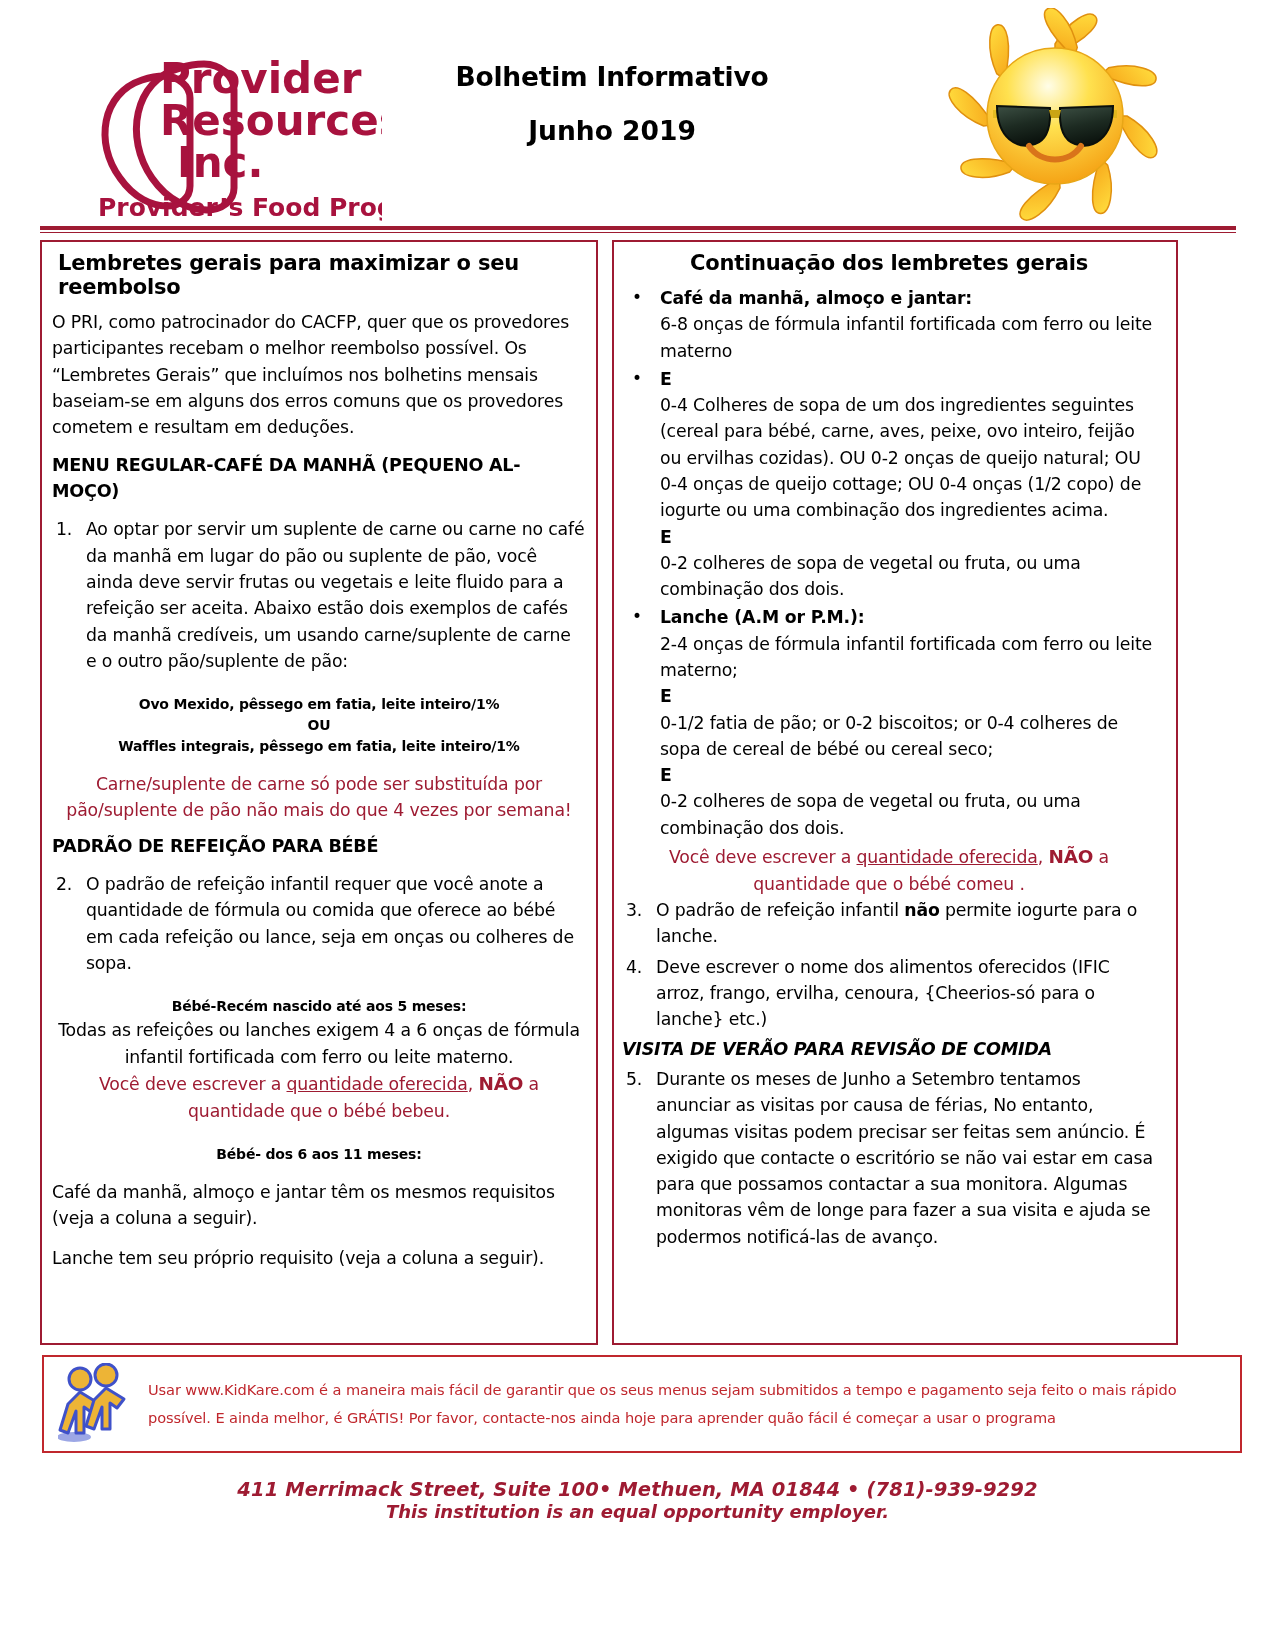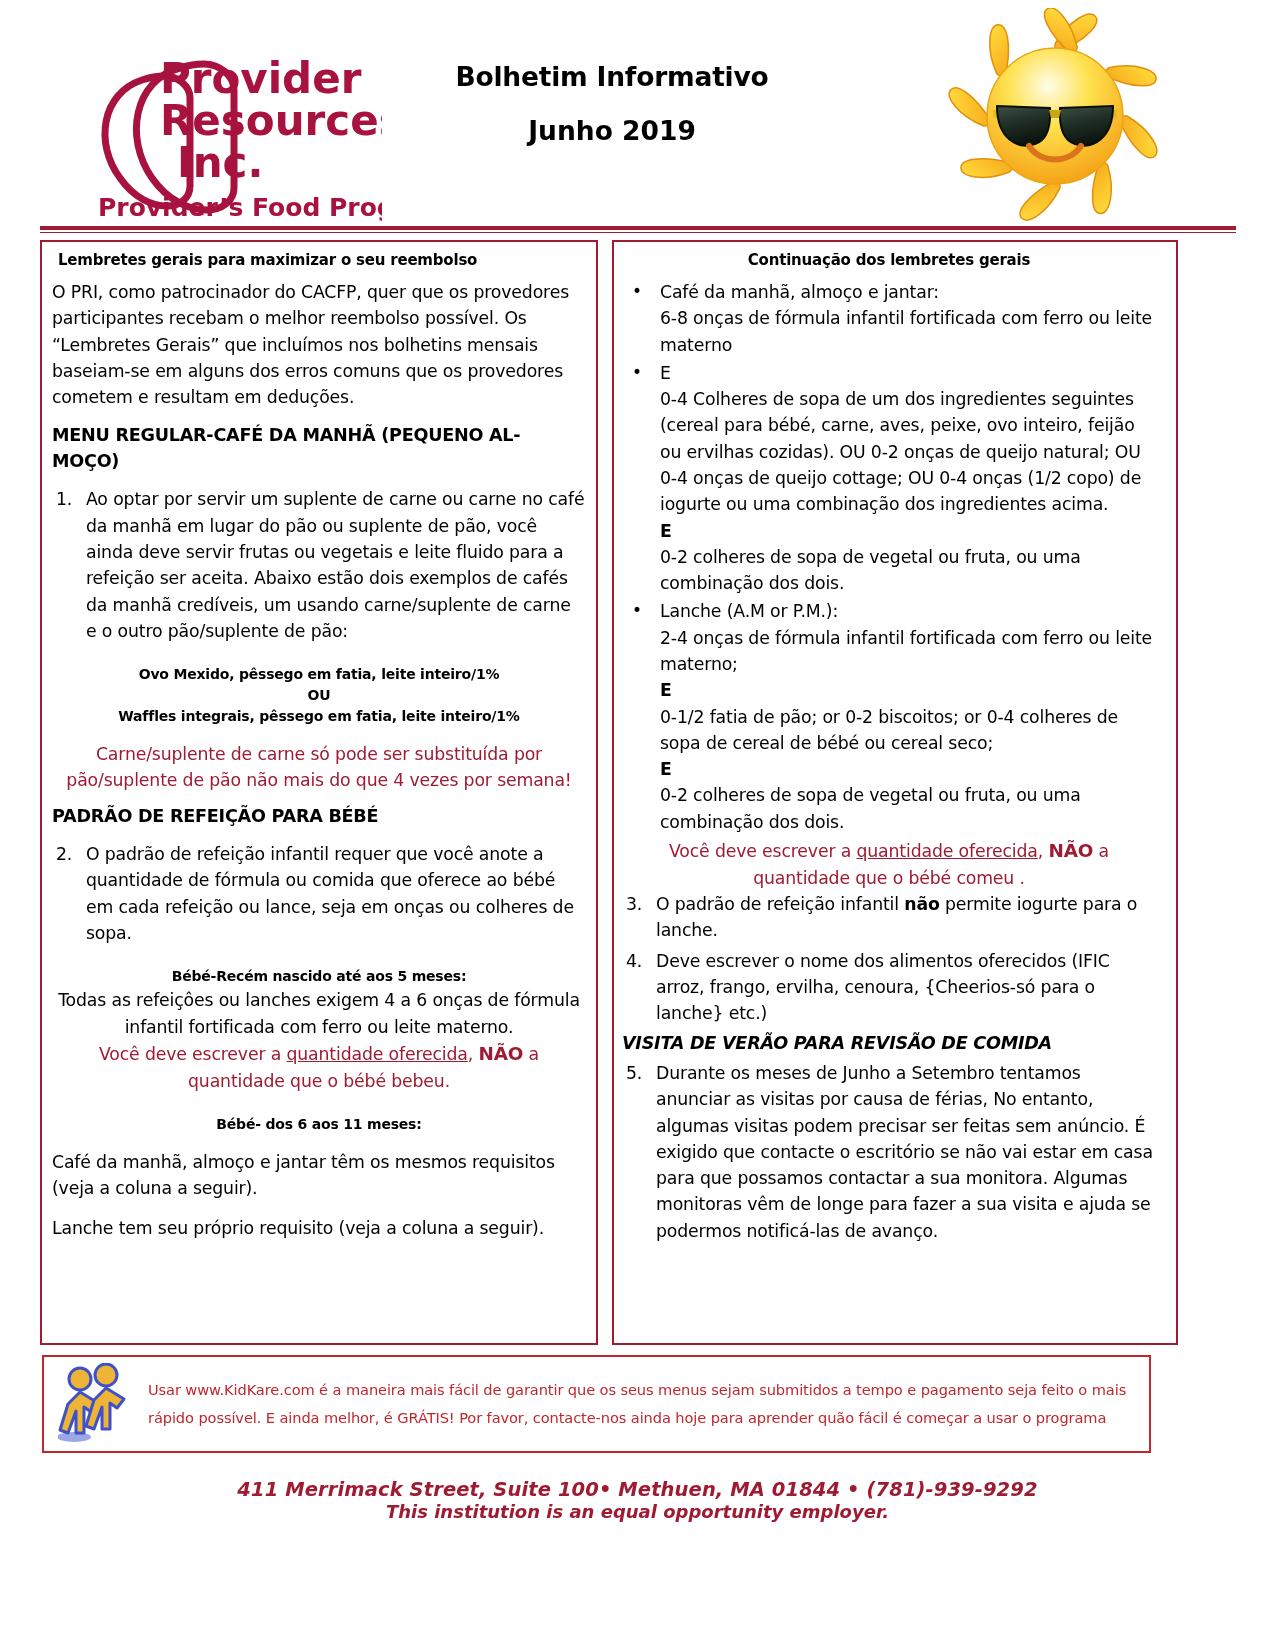--- a/index.html
+++ b/index.html
@@ -88,21 +88,21 @@
     border: 2px solid #9e1b32;
     background: #fff;
     padding: 6px 10px 8px 10px;
     position: relative;
   }
   .col-left { width: 558px; }
   .col-right { width: 566px; padding-left: 8px; padding-right: 20px; }
 
   .col-head {
     text-align: center;
-    font-size: 15px;
+    font-size: 21px;
     font-weight: bold;
     letter-spacing: -0.2px;
     margin: 3px 0 10px 0;
     font-family: "DejaVu Sans", sans-serif;
   }
   .col-head.left-head { text-align: left; padding-left: 6px; }
 
   p, .li-text { margin: 0; }
 
   .body-text {
@@ -138,21 +138,21 @@
     line-height: 1.52;
     letter-spacing: -0.15px;
     margin-bottom: 2px;
   }
   .bullet-marker {
     flex: 0 0 38px;
     padding-left: 10px;
     font-size: 17px;
   }
   .bullet-body { flex: 1 1 auto; }
-  .bullet-title { font-weight: normal; }
+  .bullet-title { font-weight: bold; }
   .sub-line { display: block; }
   .sub-line.bold-e { font-weight: bold; }
 
   .centered-bold {
     text-align: center;
     font-weight: bold;
     font-size: 14px;
     line-height: 1.5;
     letter-spacing: -0.2px;
   }
@@ -173,21 +173,21 @@
   .red .nao { font-weight: bold; font-size: 18.4px; }
   .spacer-8 { height: 8px; }
   .spacer-14 { height: 14px; }
   .spacer-20 { height: 20px; }
 
   
   .kidkare-box {
     position: absolute;
     left: 42px;
     top: 1355px;
-    width: 1109px;
+    width: 1200px;
     height: 98px;
     border: 2px solid #c0272d;
     background: #fff;
     display: flex;
     align-items: center;
     padding: 0 14px;
   }
   .kidkare-icon {
     flex: 0 0 84px;
     height: 82px;

